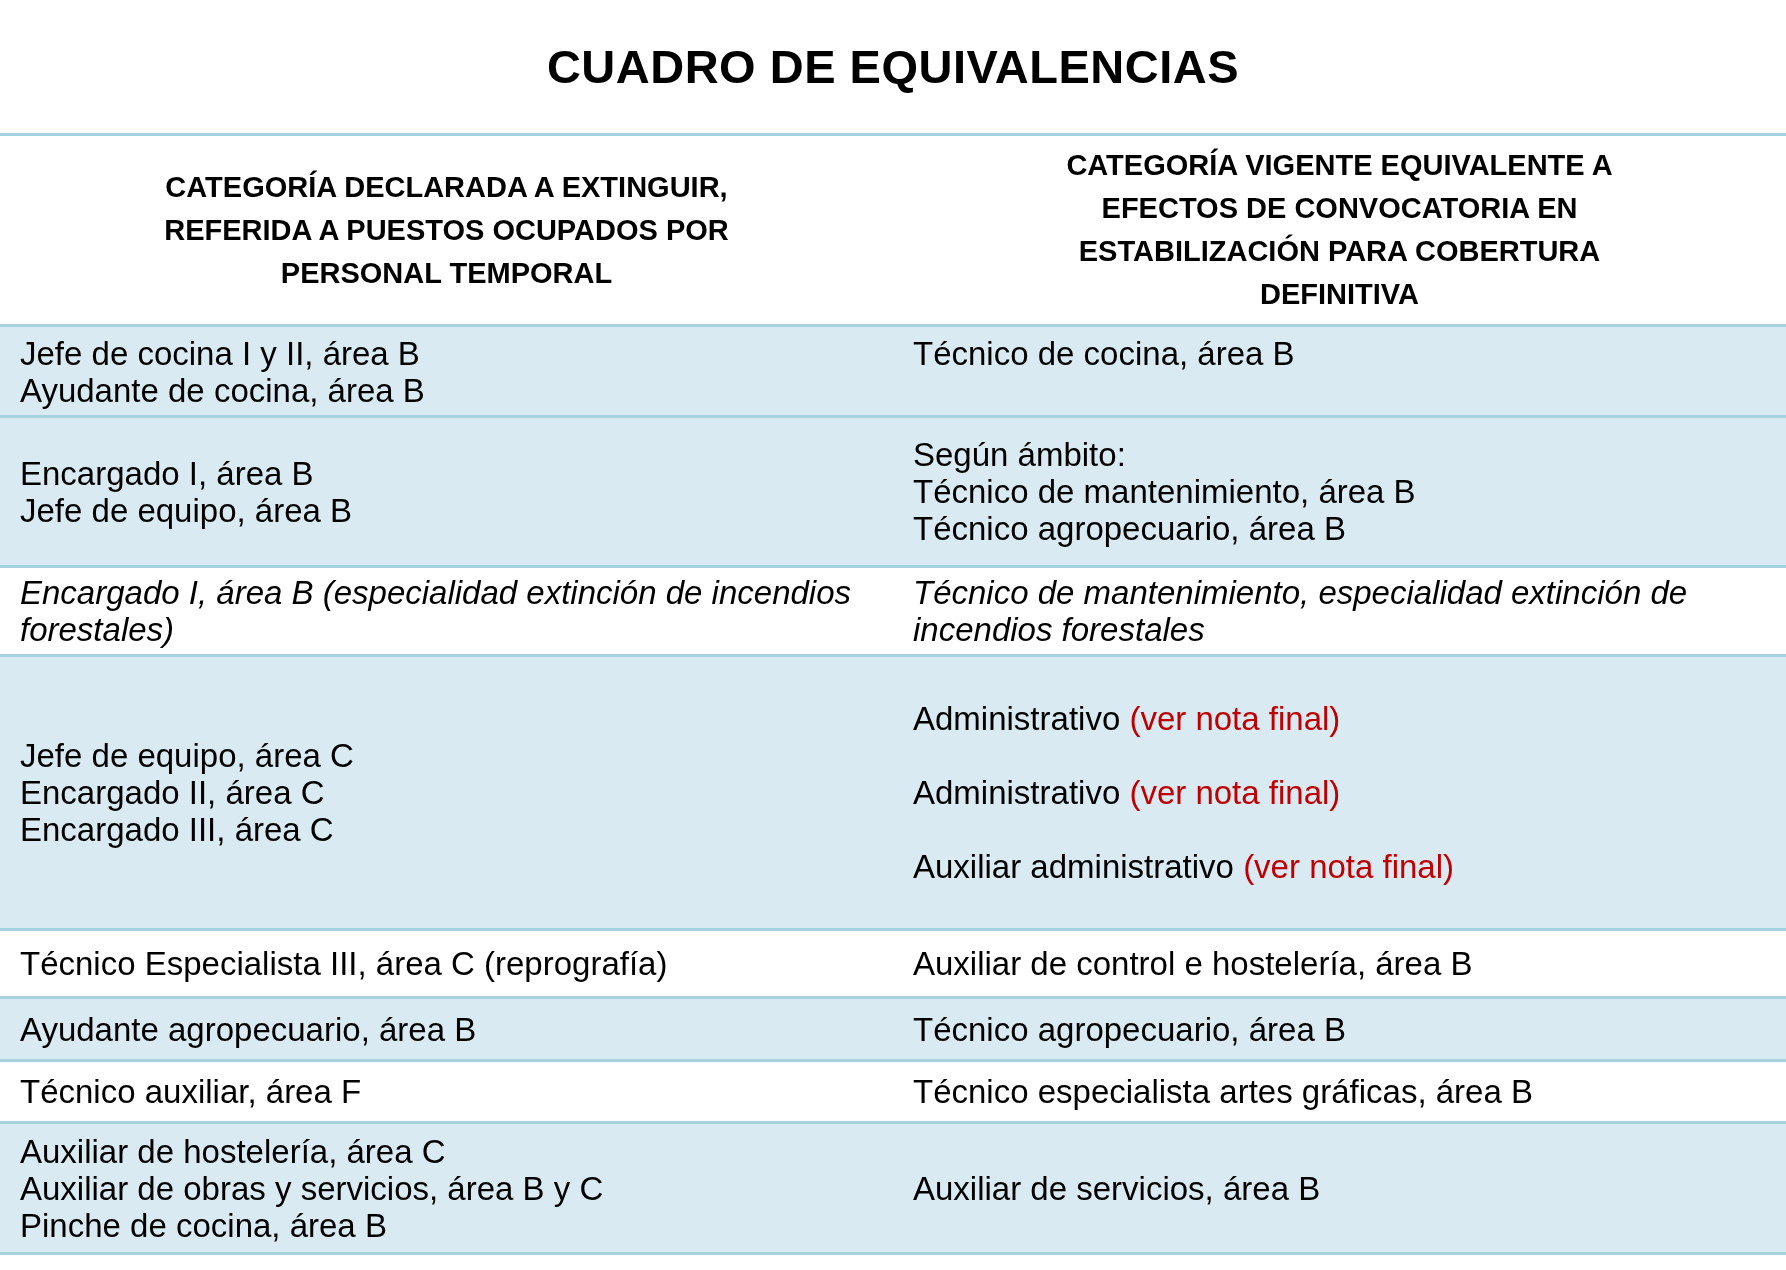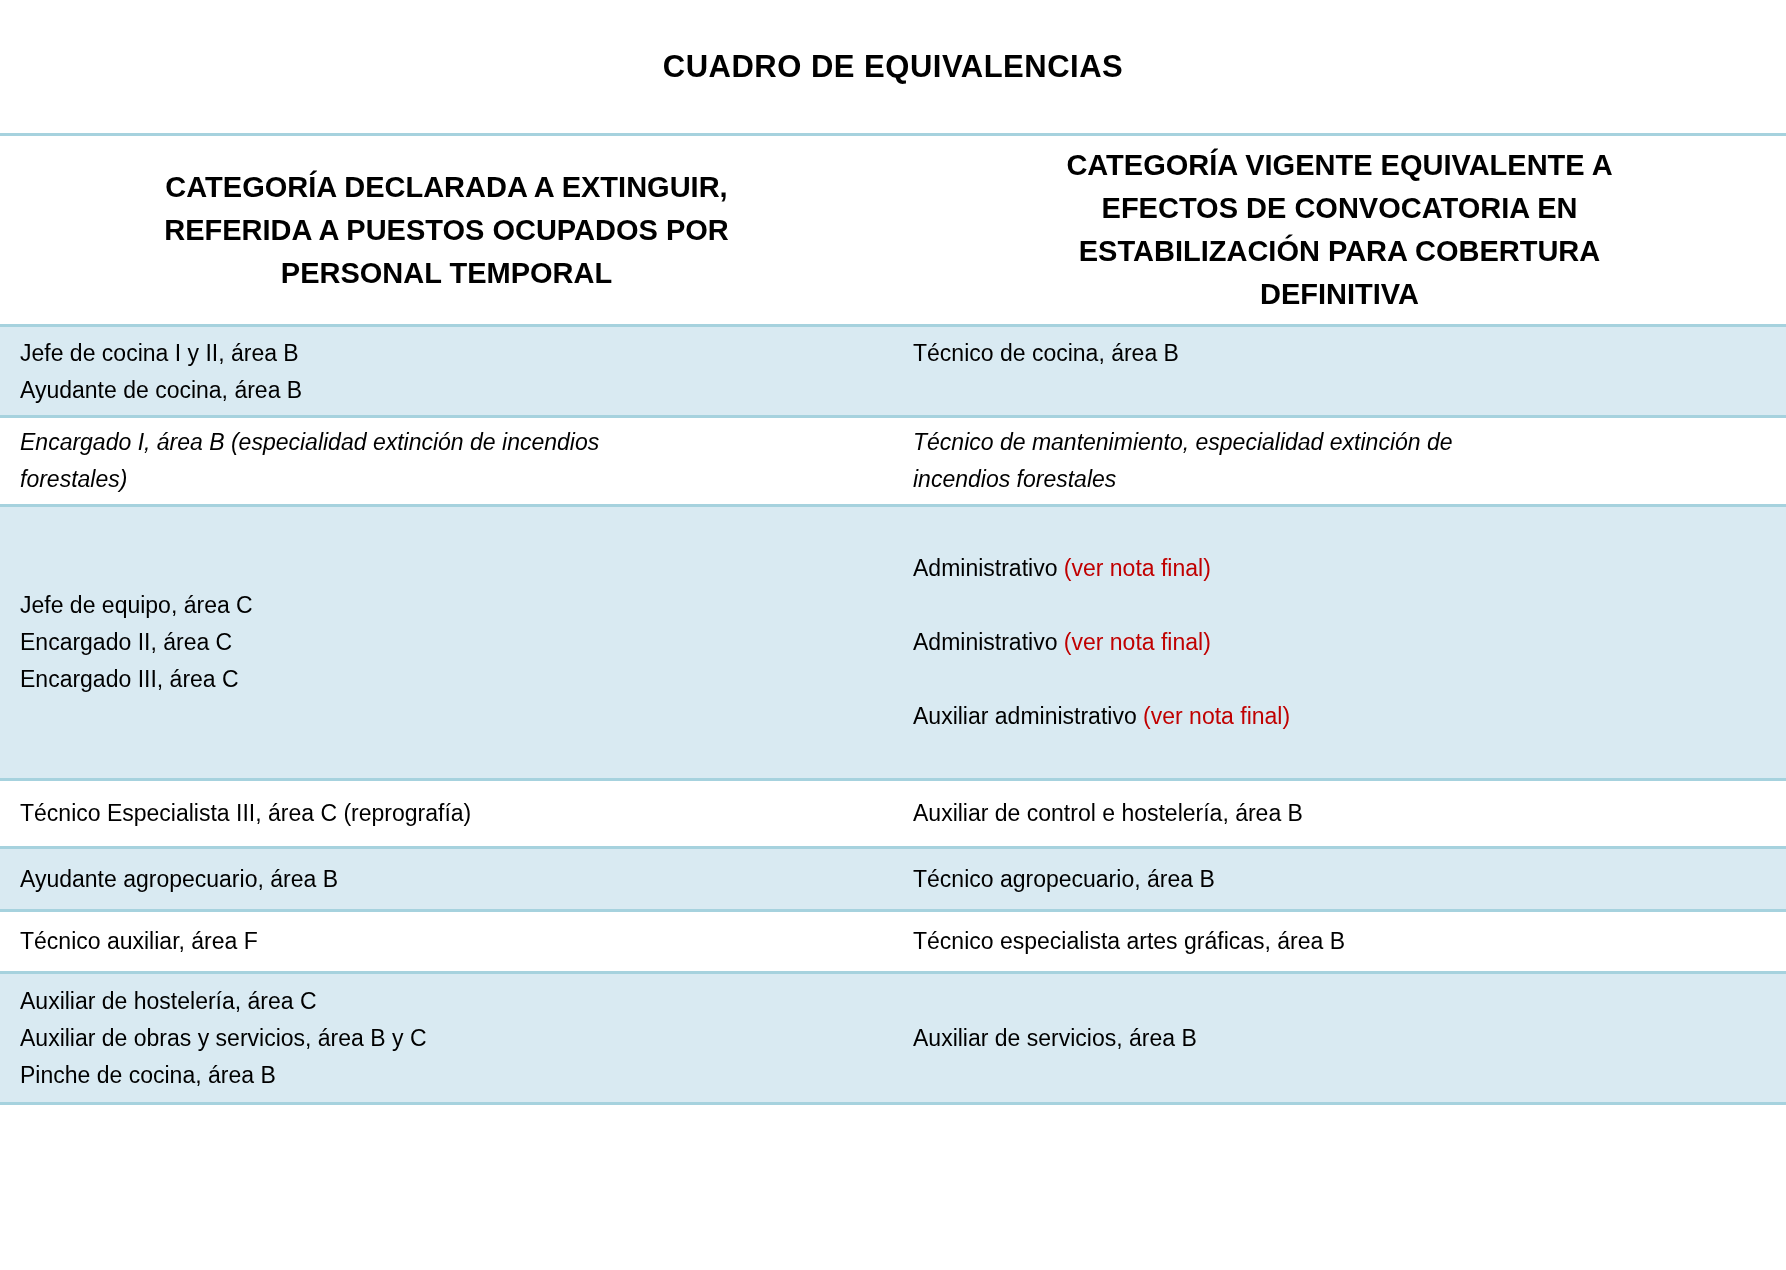--- a/index.html
+++ b/index.html
@@ -15,21 +15,21 @@
     font-family:"Liberation Sans", sans-serif;
     color:var(--text-black);
     overflow:hidden;
   }
   .title-bar{
     height:133px;
     display:flex;align-items:center;justify-content:center;
   }
   .title-bar h1{
     margin:0;
-    font-size:31px;
+    font-size:47px;
     font-weight:bold;
     letter-spacing:0.5px;
   }
   table.equiv{
     width:100%;
     border-collapse:collapse;
     table-layout:fixed;
   }
   table.equiv th, table.equiv td{
     width:50%;
@@ -41,21 +41,21 @@
   }
   table.equiv th{
     text-align:center;
     font-weight:bold;
     font-size:29px;
     line-height:43px;
     background:#ffffff;
     padding:8px 40px;
   }
   table.equiv td{
-    font-size:23px;
+    font-size:33px;
     line-height:37px;
   }
   td.right-col{padding-left:14px;}
   tr.blue td{background:var(--row-fill);}
   tr.white td{background:#ffffff;}
   tr.vtop td{vertical-align:top;padding-top:8px;}
   tr.h-header{height:175px;}
   tr.r1{height:84px;}
   tr.r2{height:133px;}
   tr.r3{height:150px;}
@@ -85,20 +85,27 @@
 ESTABILIZACIÓN PARA COBERTURA
 DEFINITIVA</th>
     </tr>
   </thead>
   <tbody>
     <tr class="blue vtop r1">
       <td>Jefe de cocina I y II, área B
 Ayudante de cocina, área B</td>
       <td class="right-col">Técnico de cocina, área B</td>
     </tr>
+    <tr class="blue r3">
+      <td>Encargado I, área B
+Jefe de equipo, área B</td>
+      <td class="right-col">Según ámbito:
+Técnico de mantenimiento, área B
+Técnico agropecuario, área B</td>
+    </tr>
     <tr class="white r4">
       <td>Encargado I, área B (especialidad extinción de incendios
 forestales)</td>
       <td class="right-col">Técnico de mantenimiento, especialidad extinción de
 incendios forestales</td>
     </tr>
     <tr class="blue r5">
       <td>Jefe de equipo, área C
 Encargado II, área C
 Encargado III, área C</td>

